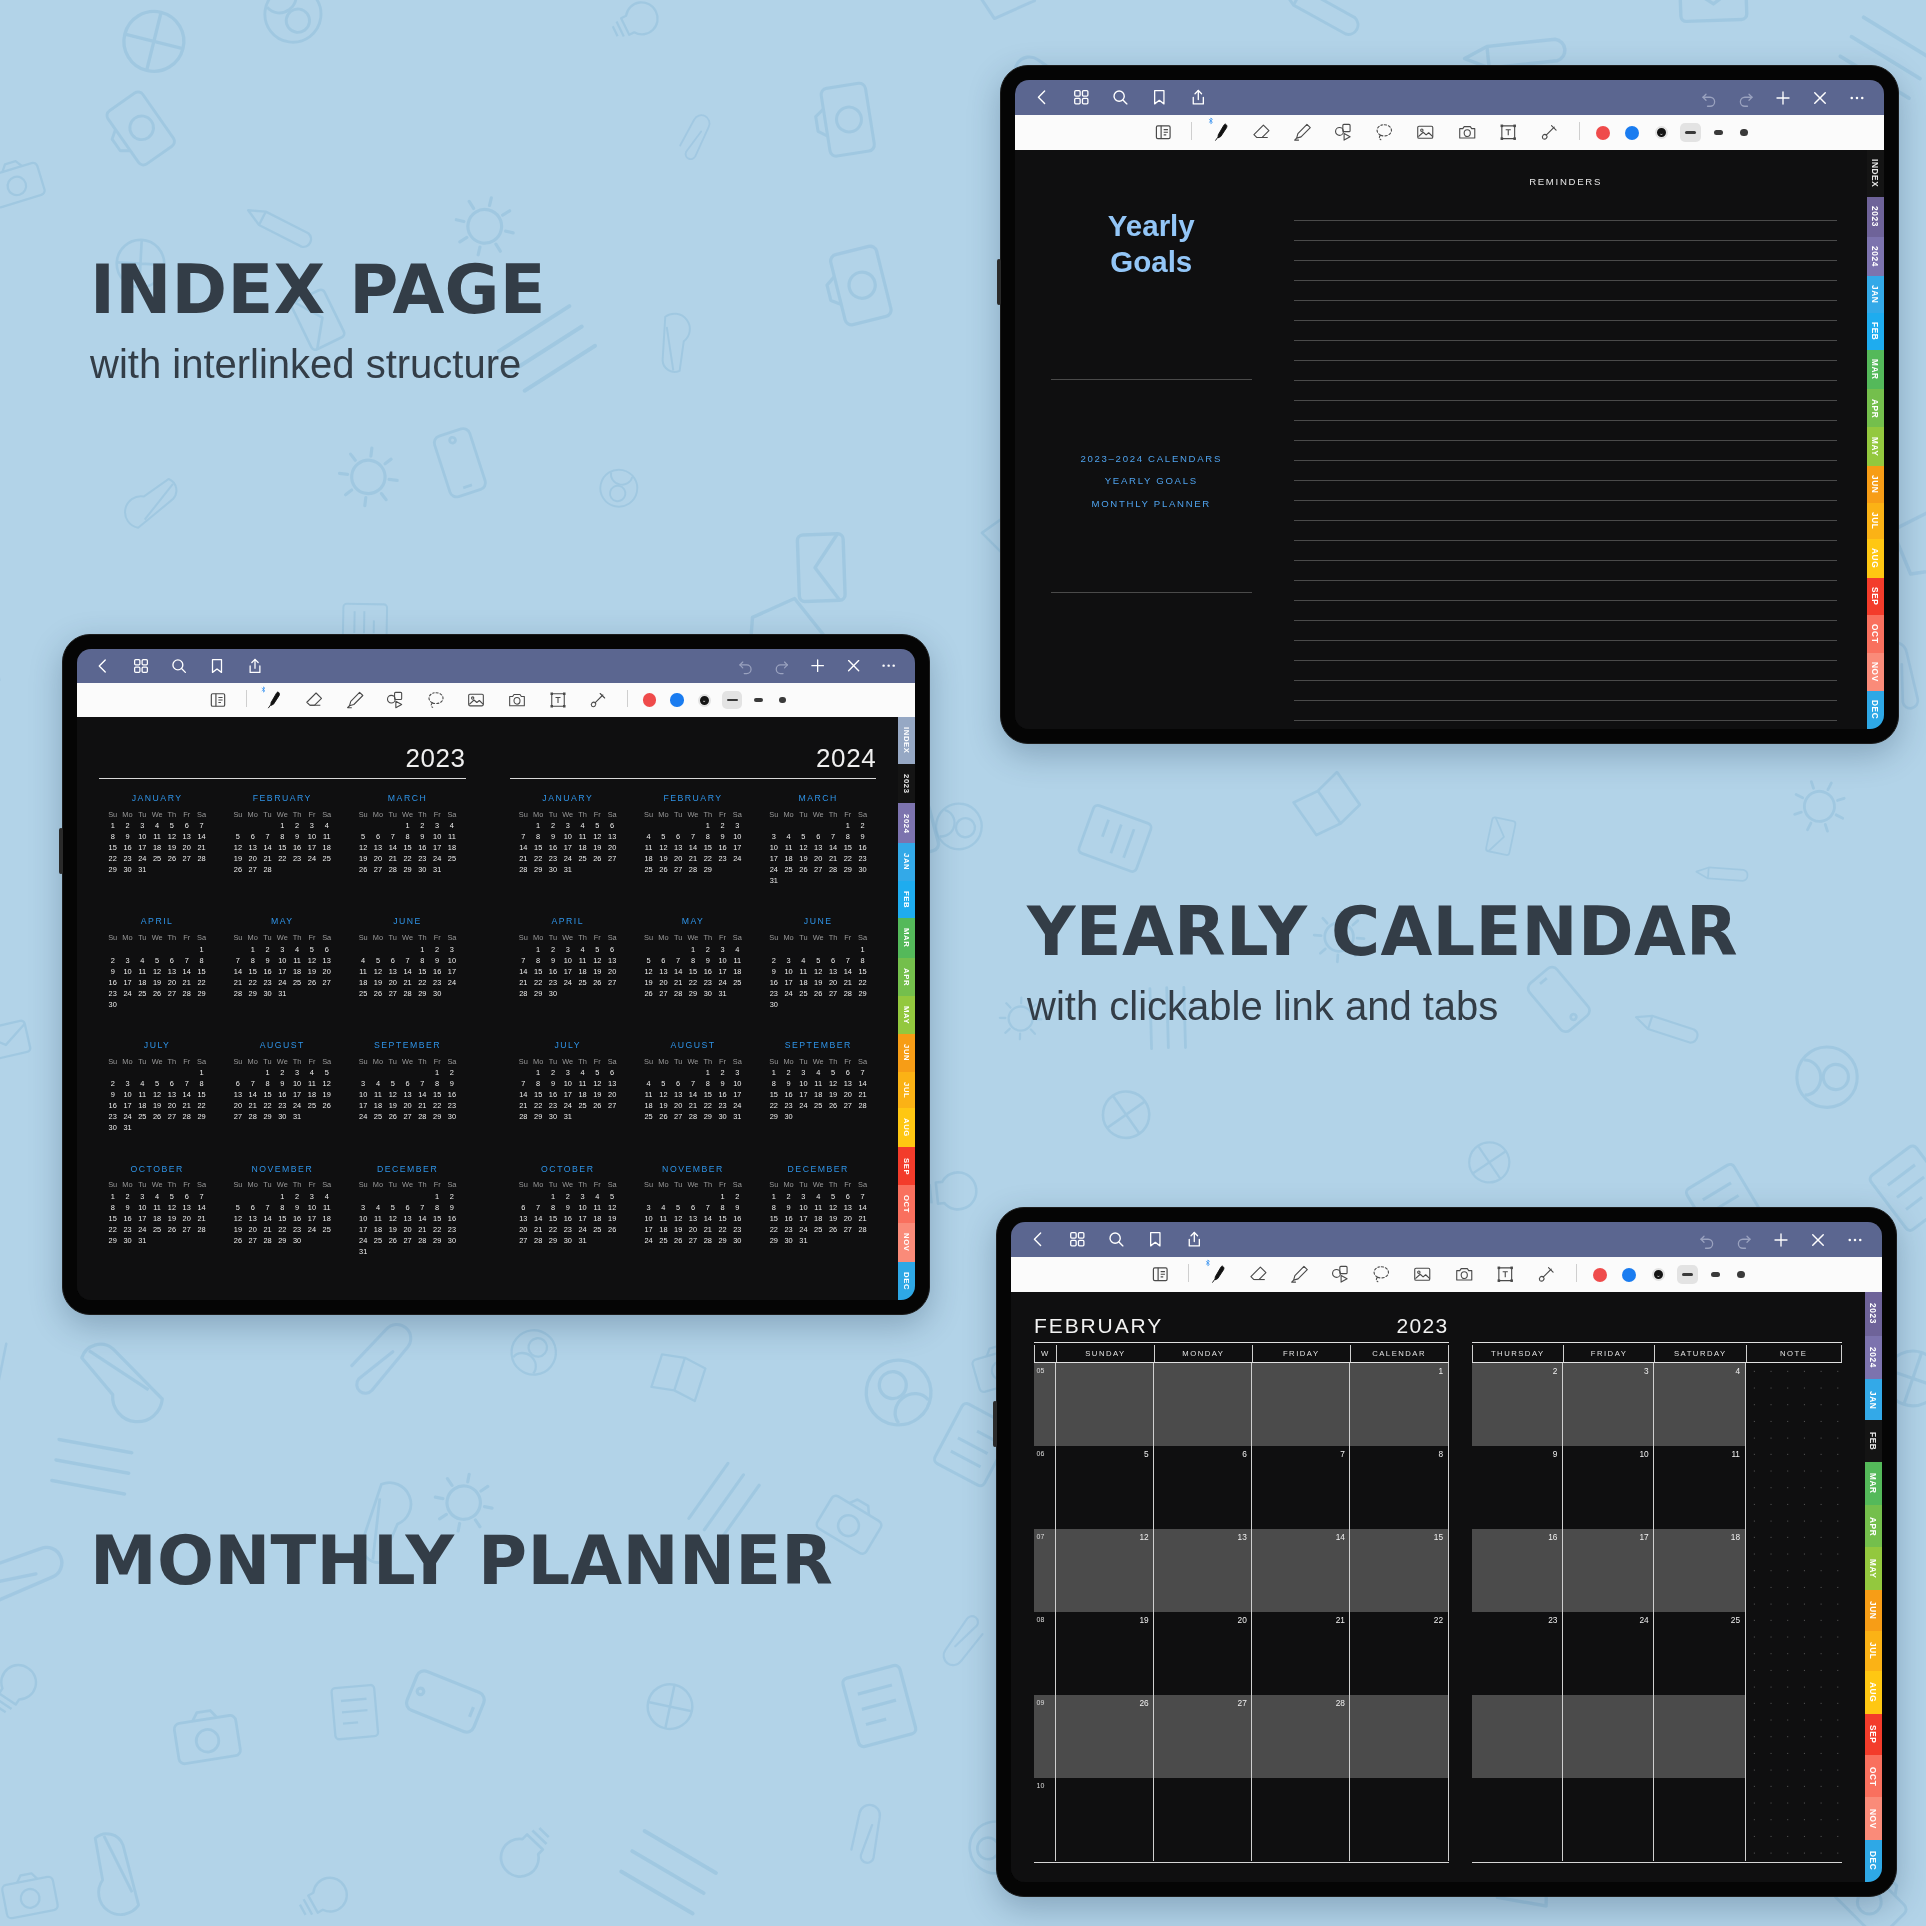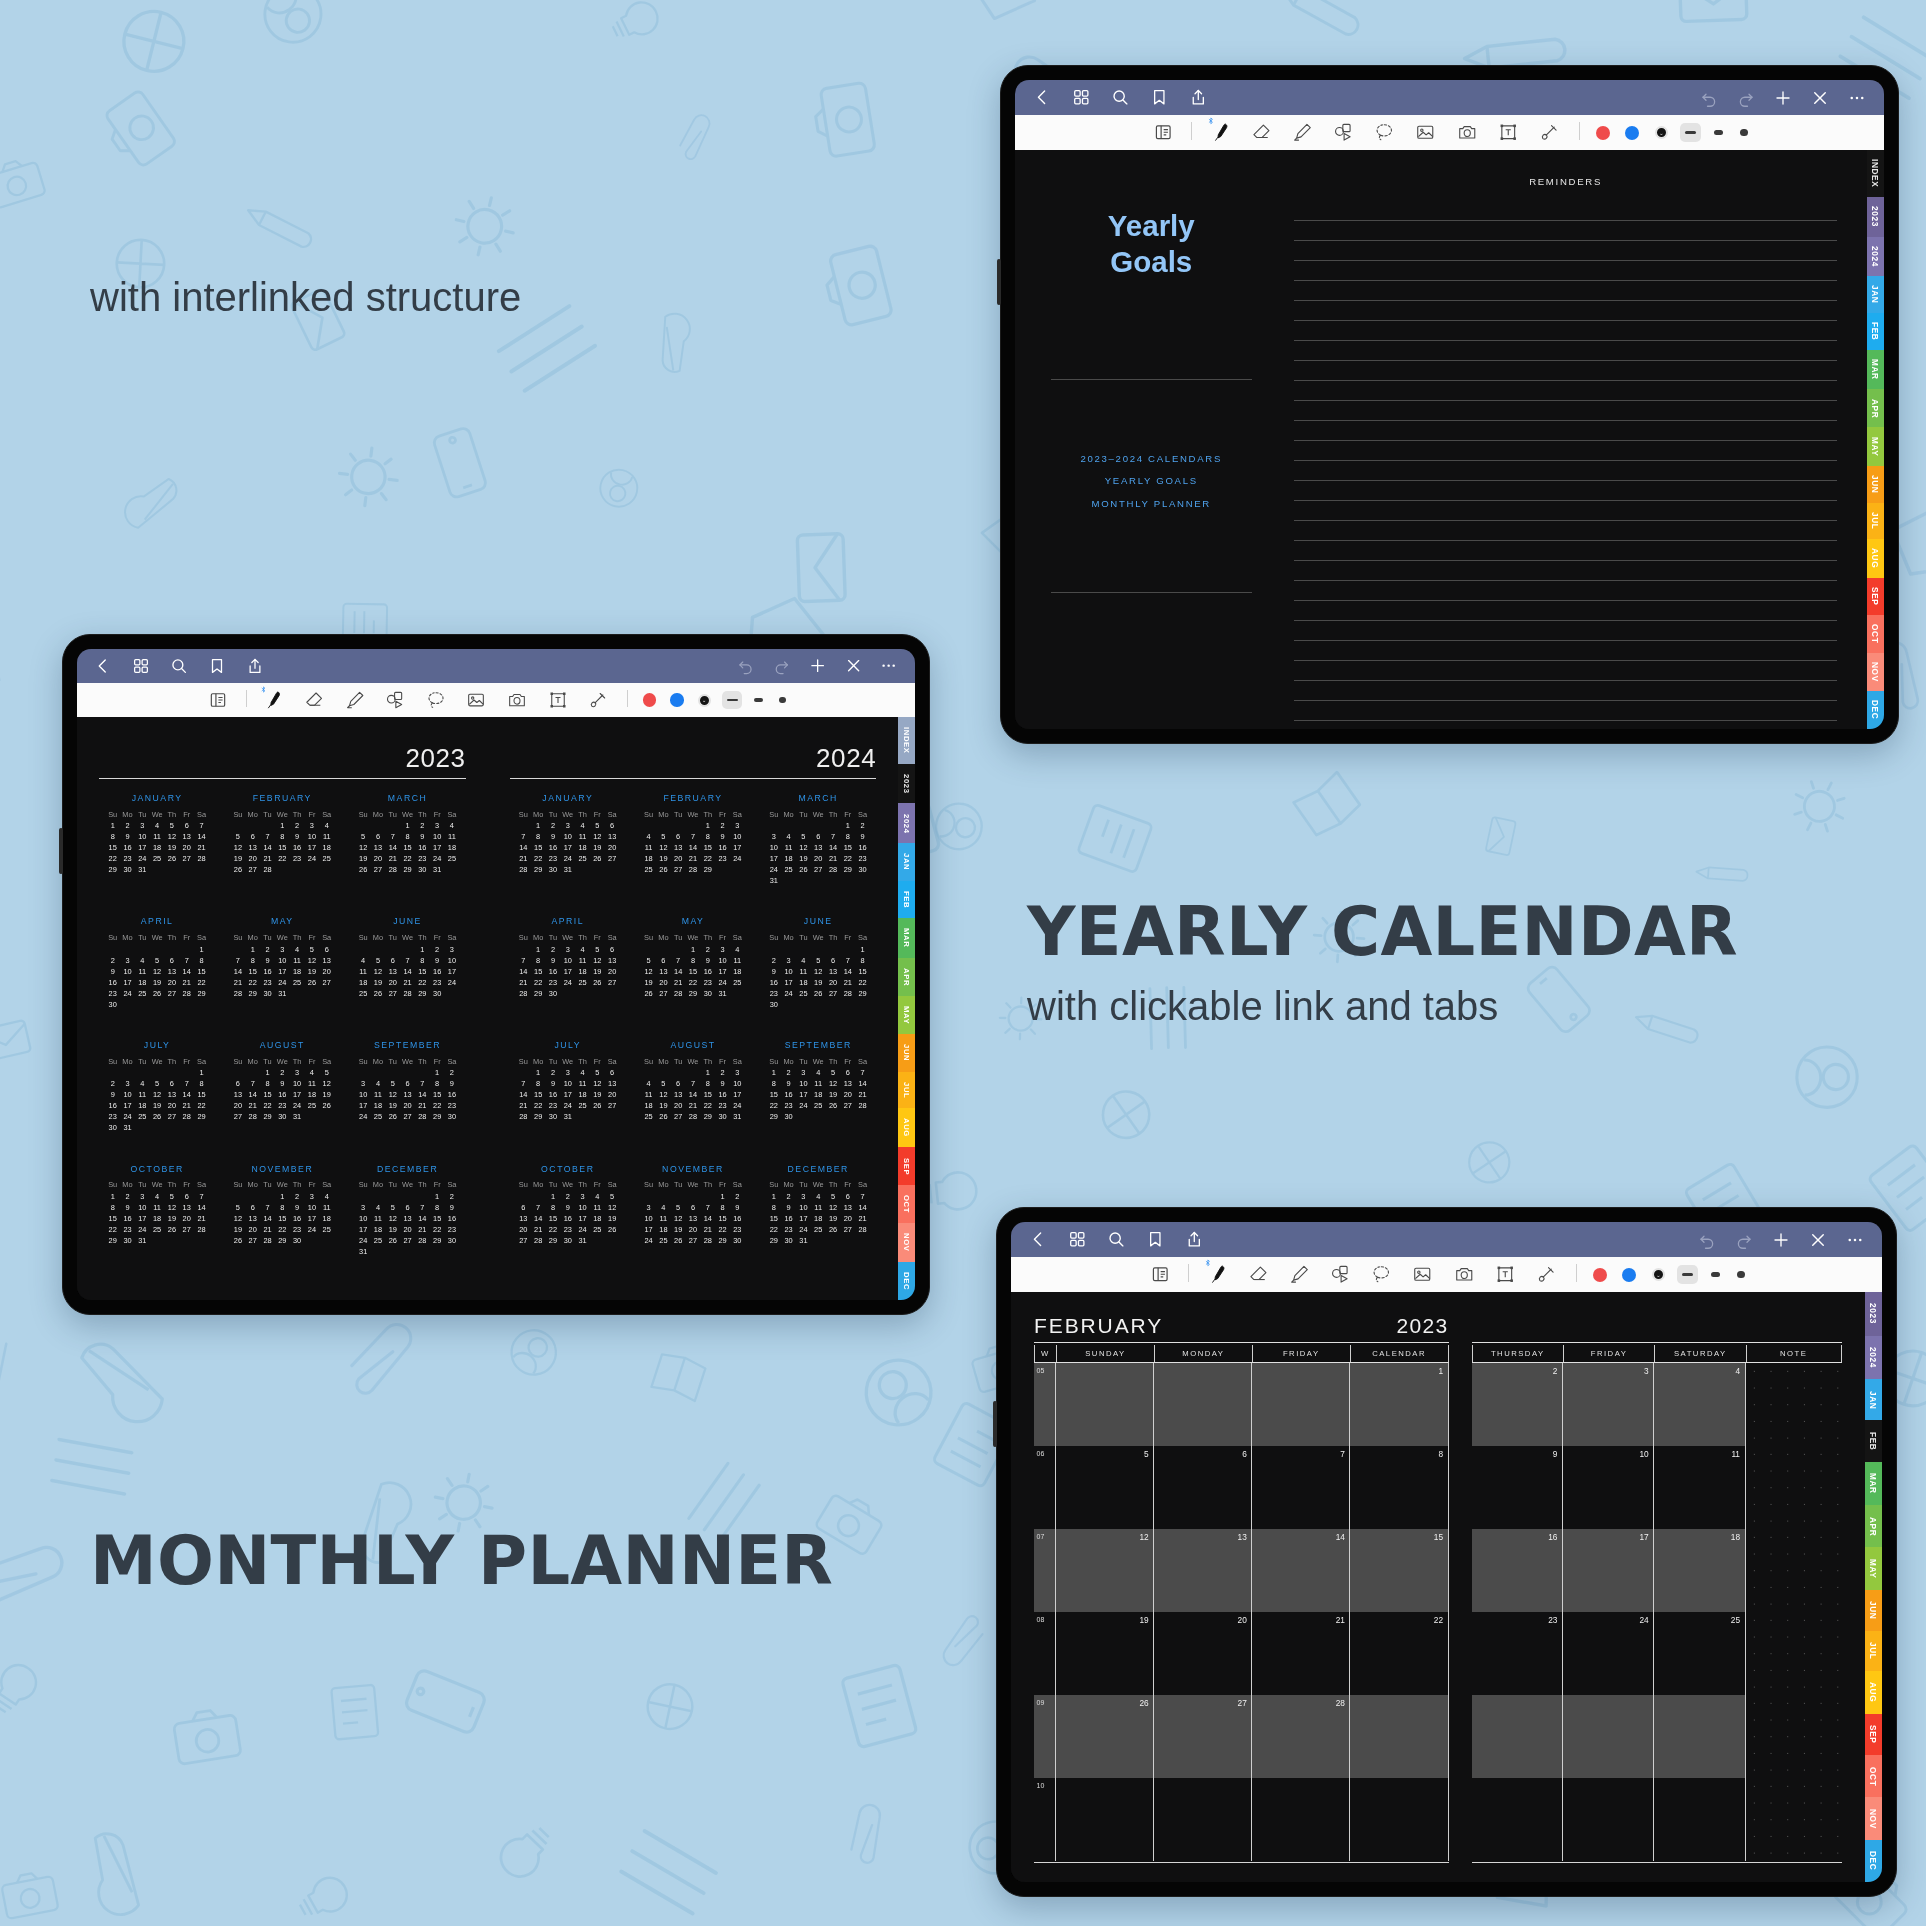--- a/index.html
+++ b/index.html
@@ -30,21 +30,21 @@
   }
   .copy-sub {
     font-family: "Liberation Sans", sans-serif;
     color: #333d47;
     line-height: 1.18;
     font-weight: 400;
   }
 
   #copy-index       { left: 90px; top: 257px; }
   #copy-index .copy-head { font-size: 67px; }
-  #copy-index .copy-sub  { font-size: 40px; margin-top: 16.7px; text-align: right; }
+  #copy-index .copy-sub  { font-size: 40px; margin-top: 16.7px; }
 
   #copy-yearly      { left: 1027px; top: 899px; }
   #copy-yearly .copy-head { font-size: 67px; }
   #copy-yearly .copy-sub  { font-size: 40px; margin-top: 16.7px; }
 
   #copy-monthly     { left: 90px; top: 1528px; }
   #copy-monthly .copy-head { font-size: 67px; }
   #copy-monthly .copy-sub  { font-size: 40px; margin-top: 19px; white-space: normal; width: 770px;}
 
   
@@ -429,20 +429,21 @@
       <use href="#dood-person" transform="translate(1515,2925) rotate(262) scale(0.84)" opacity="0.55"></use>
       <use href="#dood-pen" transform="translate(1778,2951) rotate(197) scale(0.69)" opacity="0.55"></use>
       <use href="#dood-feather" transform="translate(2108,2835) rotate(180) scale(1.00)" opacity="0.55"></use>
       <use href="#dood-book" transform="translate(2324,2954) rotate(280) scale(1.07)" opacity="0.55"></use>
       <use href="#dood-mail" transform="translate(2658,2875) rotate(279) scale(0.78)" opacity="0.55"></use>
       <use href="#dood-cam" transform="translate(2911,2891) rotate(45) scale(0.93)" opacity="0.55"></use>
     </g>
 </svg>
 
 <div class="copy-block" id="copy-index">
+  <div class="copy-head">INDEX PAGE</div>
   <div class="copy-sub">
       <div>with interlinked structure</div>
     </div>
 </div>
 
 <div class="copy-block" id="copy-yearly">
   <div class="copy-head">YEARLY CALENDAR</div>
   <div class="copy-sub">
       <div>with clickable link and tabs</div>
     </div>

